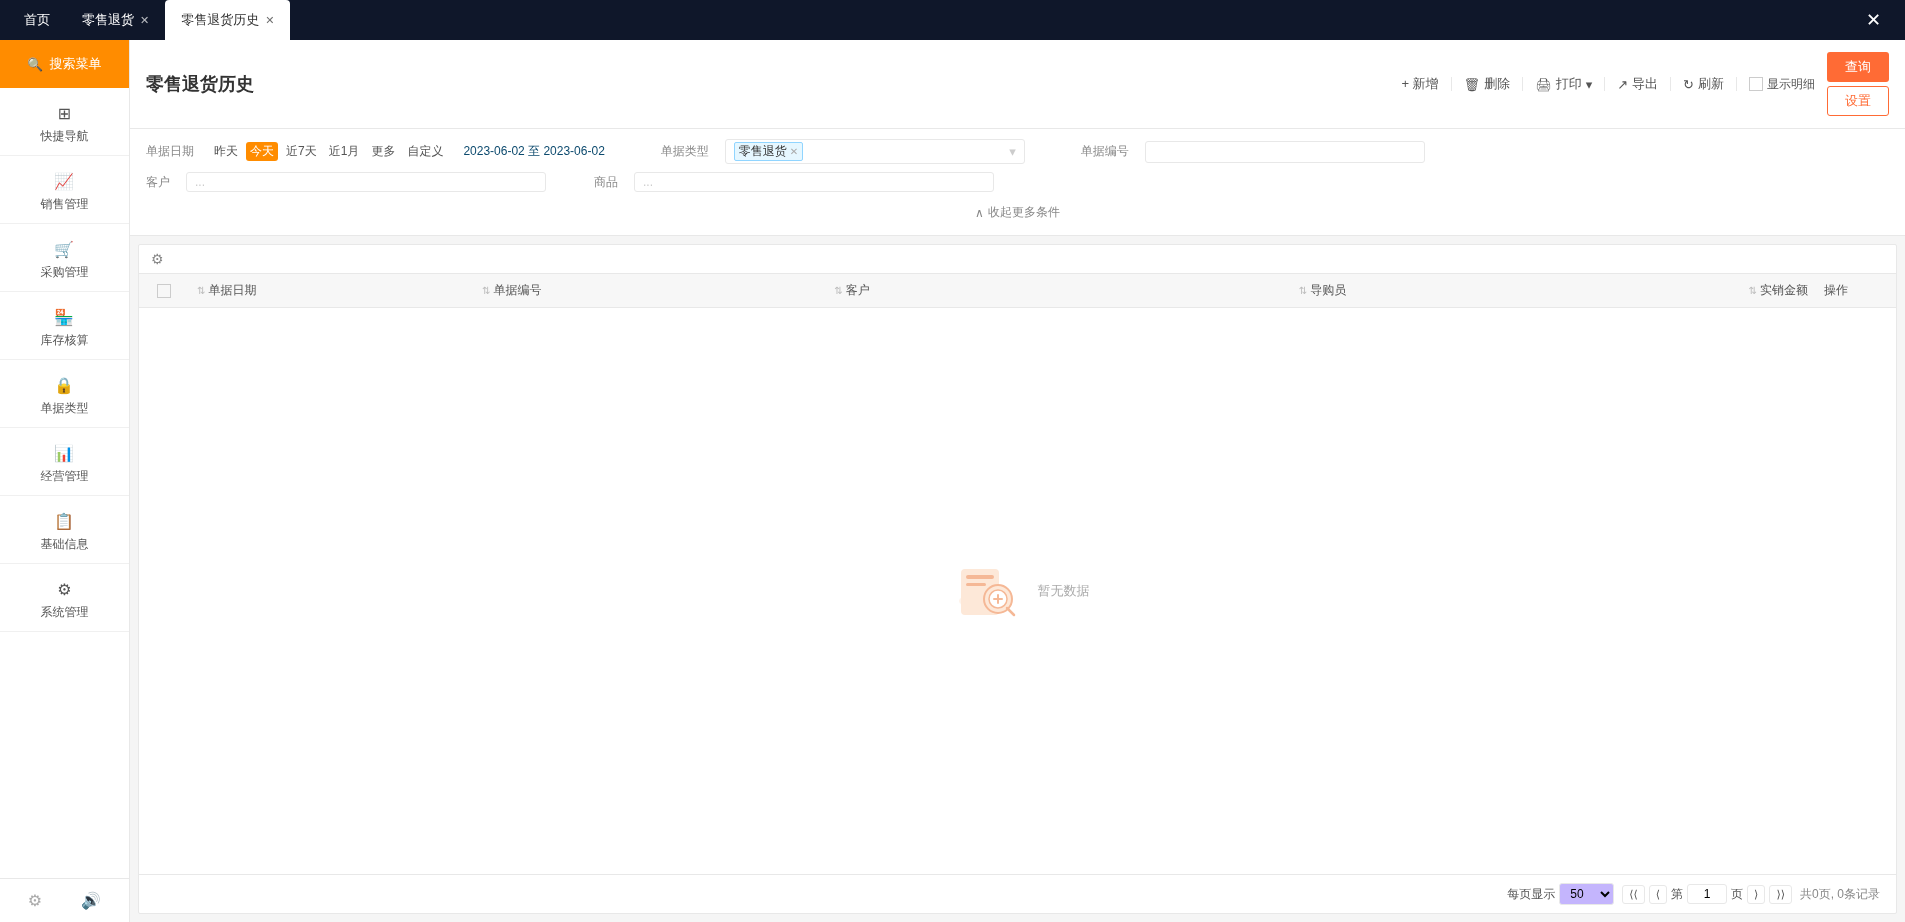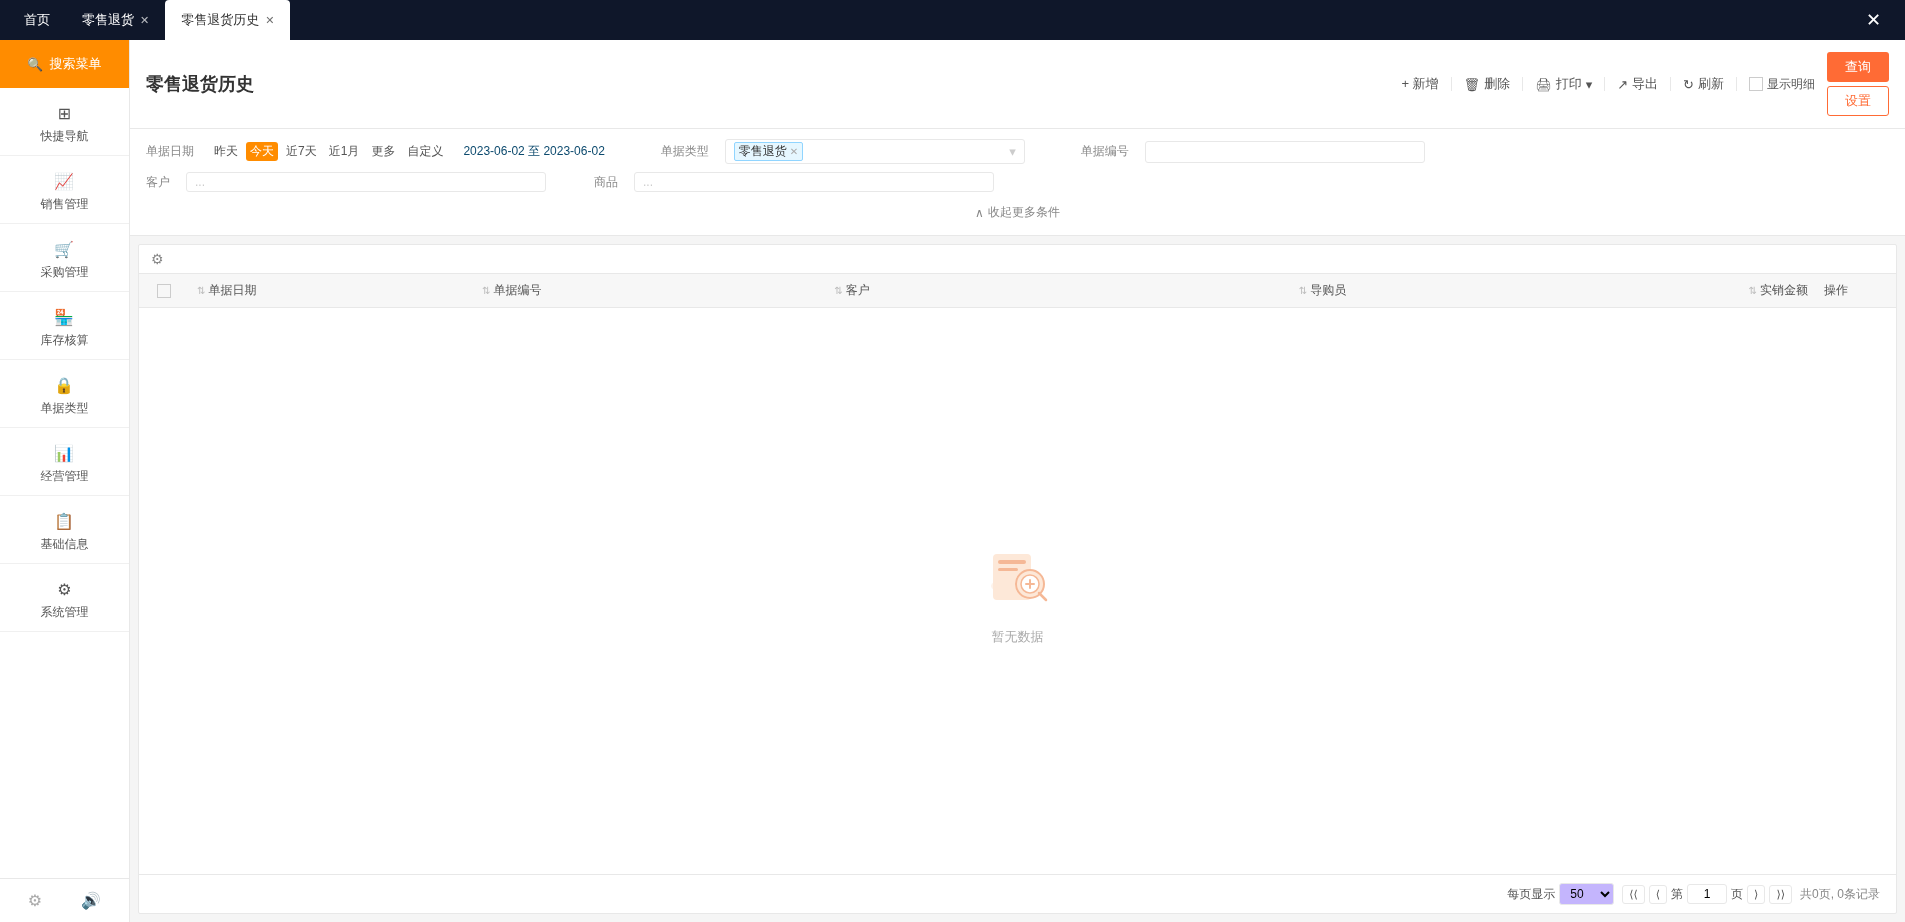--- a/index.html
+++ b/index.html
@@ -60,21 +60,21 @@
     .th { font-size: 12px; color: #555; padding: 0 8px; display: flex; align-items: center; gap: 3px; white-space: nowrap; cursor: pointer; }
     .th-check { width: 50px; justify-content: center; }
     .th-date { flex: 1.2; }
     .th-num { flex: 1.5; }
     .th-customer { flex: 2; }
     .th-guide { flex: 1.2; }
     .th-amount { flex: 1; justify-content: flex-end; }
     .sort-icon { font-size: 10px; color: #bbb; }
 
     
-    .empty-state { flex: 1; display: flex; flex-direction: column; align-items: center; justify-content: center; gap: 12px; }
+    .empty-state { flex: 1; display: flex; flex-direction: row; align-items: center; justify-content: center; gap: 12px; }
     .empty-icon { width: 80px; height: 80px; position: relative; }
     .empty-text { font-size: 13px; color: #aaa; }
 
     
     .pagination { display: flex; align-items: center; justify-content: flex-end; padding: 8px 16px; border-top: 1px solid #e8e8e8; gap: 8px; font-size: 12px; color: #555; flex-shrink: 0; }
     .page-size-select { display: flex; align-items: center; gap: 4px; }
     .page-select { border: 1px solid #e8e8e8; border-radius: 3px; padding: 2px 6px; font-size: 12px; background: #c4b5fd; }
     .page-nav { display: flex; align-items: center; gap: 4px; }
     .page-nav-btn { border: 1px solid #e8e8e8; border-radius: 3px; padding: 2px 6px; cursor: pointer; background: #fff; color: #555; font-size: 11px; }
     .page-input { width: 40px; border: 1px solid #e8e8e8; border-radius: 3px; padding: 2px 4px; text-align: center; font-size: 12px; }

